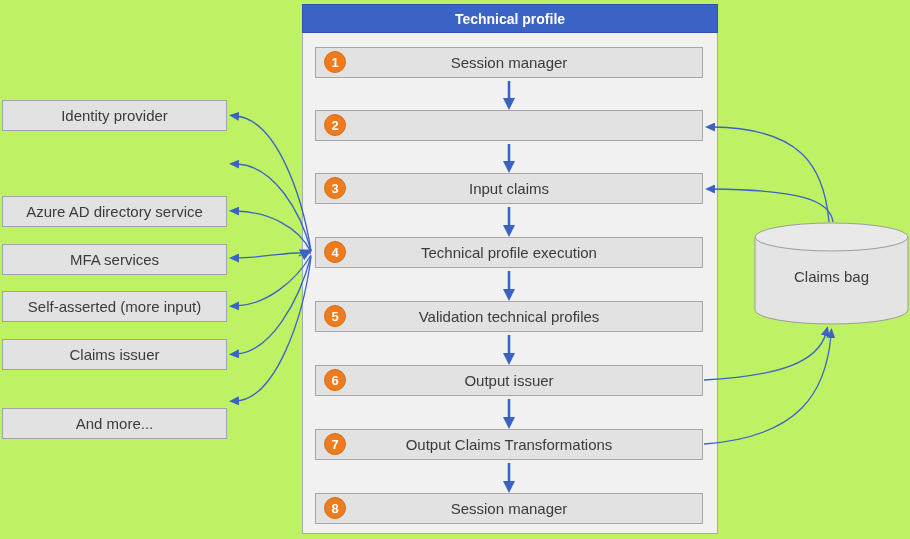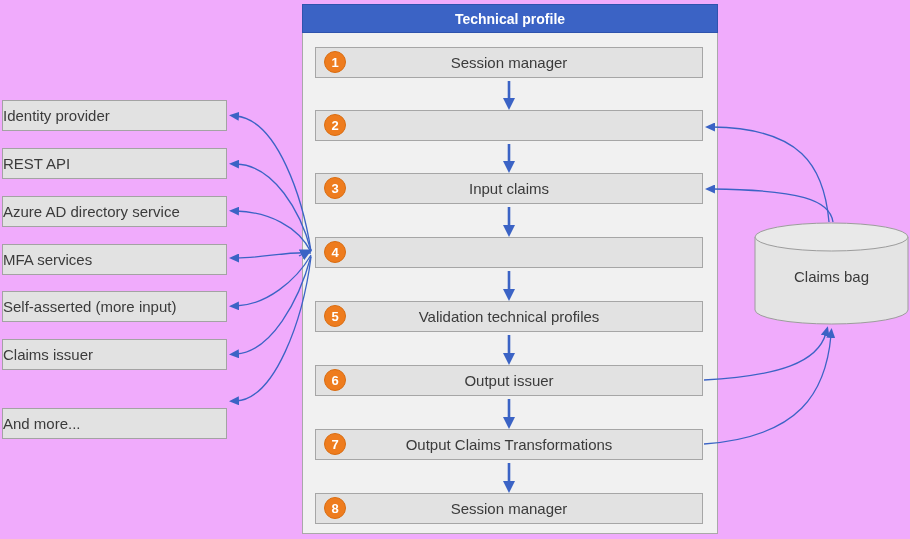--- a/index.html
+++ b/index.html
@@ -1,18 +1,18 @@
 <!DOCTYPE html>
 <html><head>
 <meta charset="utf-8">
 <style>
   html,body{margin:0;padding:0;background:#ffffff;}
   .canvas{
     position:relative;width:910px;height:539px;overflow:hidden;
-    font-family:"Liberation Sans",sans-serif;color:#3b3b3b;background:#f0abfc;
+    font-family:"Liberation Sans",sans-serif;color:#3b3b3b;background:#bef264;
   }
   
   .tp-container{
     position:absolute;left:302px;top:4px;width:416px;height:530px;
     background:#f1f1f1;border:1px solid #a9a9a9;box-sizing:border-box;
   }
   .tp-header{
     position:absolute;left:302px;top:4px;width:416px;height:29px;
     background:#3b63c5;border:1px solid #2f53ad;box-sizing:border-box;
     color:#ffffff;font-size:14px;font-weight:700;
@@ -26,44 +26,41 @@
   }
   .step-num{
     position:absolute;left:8px;top:3px;width:22px;height:22px;border-radius:50%;
     background:#ee7c1e;border:1px solid #d96d12;box-sizing:border-box;
     color:#ffffff;font-size:13px;font-weight:700;
     display:flex;align-items:center;justify-content:center;
   }
   .src-box{
     position:absolute;left:2px;width:225px;height:31px;
     background:#e2e2e2;border:1px solid #a3a3a3;box-sizing:border-box;
-    display:flex;align-items:center;
+    display:flex;align-items:center;justify-content:center;
     font-size:15px;
   }
   .claims-label{
     position:absolute;left:755px;top:268px;width:153px;height:20px;
     text-align:center;font-size:15px;
   }
   svg.wires{position:absolute;left:0;top:0;pointer-events:none;}
 </style>
 </head>
 <body>
 
 <div class="canvas">
 
   <div class="tp-container"></div>
   <div class="tp-header">
     <span>Technical profile</span>
   </div>
 
   <div class="src-box" style="top:100px">
       <span>Identity provider</span>
-    </div>
-  <div class="src-box" style="top:148px">
-      <span>REST API</span>
     </div>
   <div class="src-box" style="top:244px">
       <span>MFA services</span>
     </div>
   <div class="src-box" style="top:196px">
       <span>Azure AD directory service</span>
     </div>
   <div class="src-box" style="top:291px">
       <span>Self-asserted (more input)</span>
     </div>
@@ -80,20 +77,21 @@
     </div>
   <div class="step-box" style="top:110px">
       <span class="step-num">2</span>
     </div>
   <div class="step-box" style="top:173px">
       <span class="step-num">3</span>
       <span>Input claims</span>
     </div>
   <div class="step-box" style="top:237px">
       <span class="step-num">4</span>
+      <span>Technical profile execution</span>
     </div>
   <div class="step-box" style="top:301px">
       <span class="step-num">5</span>
       <span>Validation technical profiles</span>
     </div>
   <div class="step-box" style="top:365px">
       <span class="step-num">6</span>
       <span>Output issuer</span>
     </div>
   <div class="step-box" style="top:429px">

